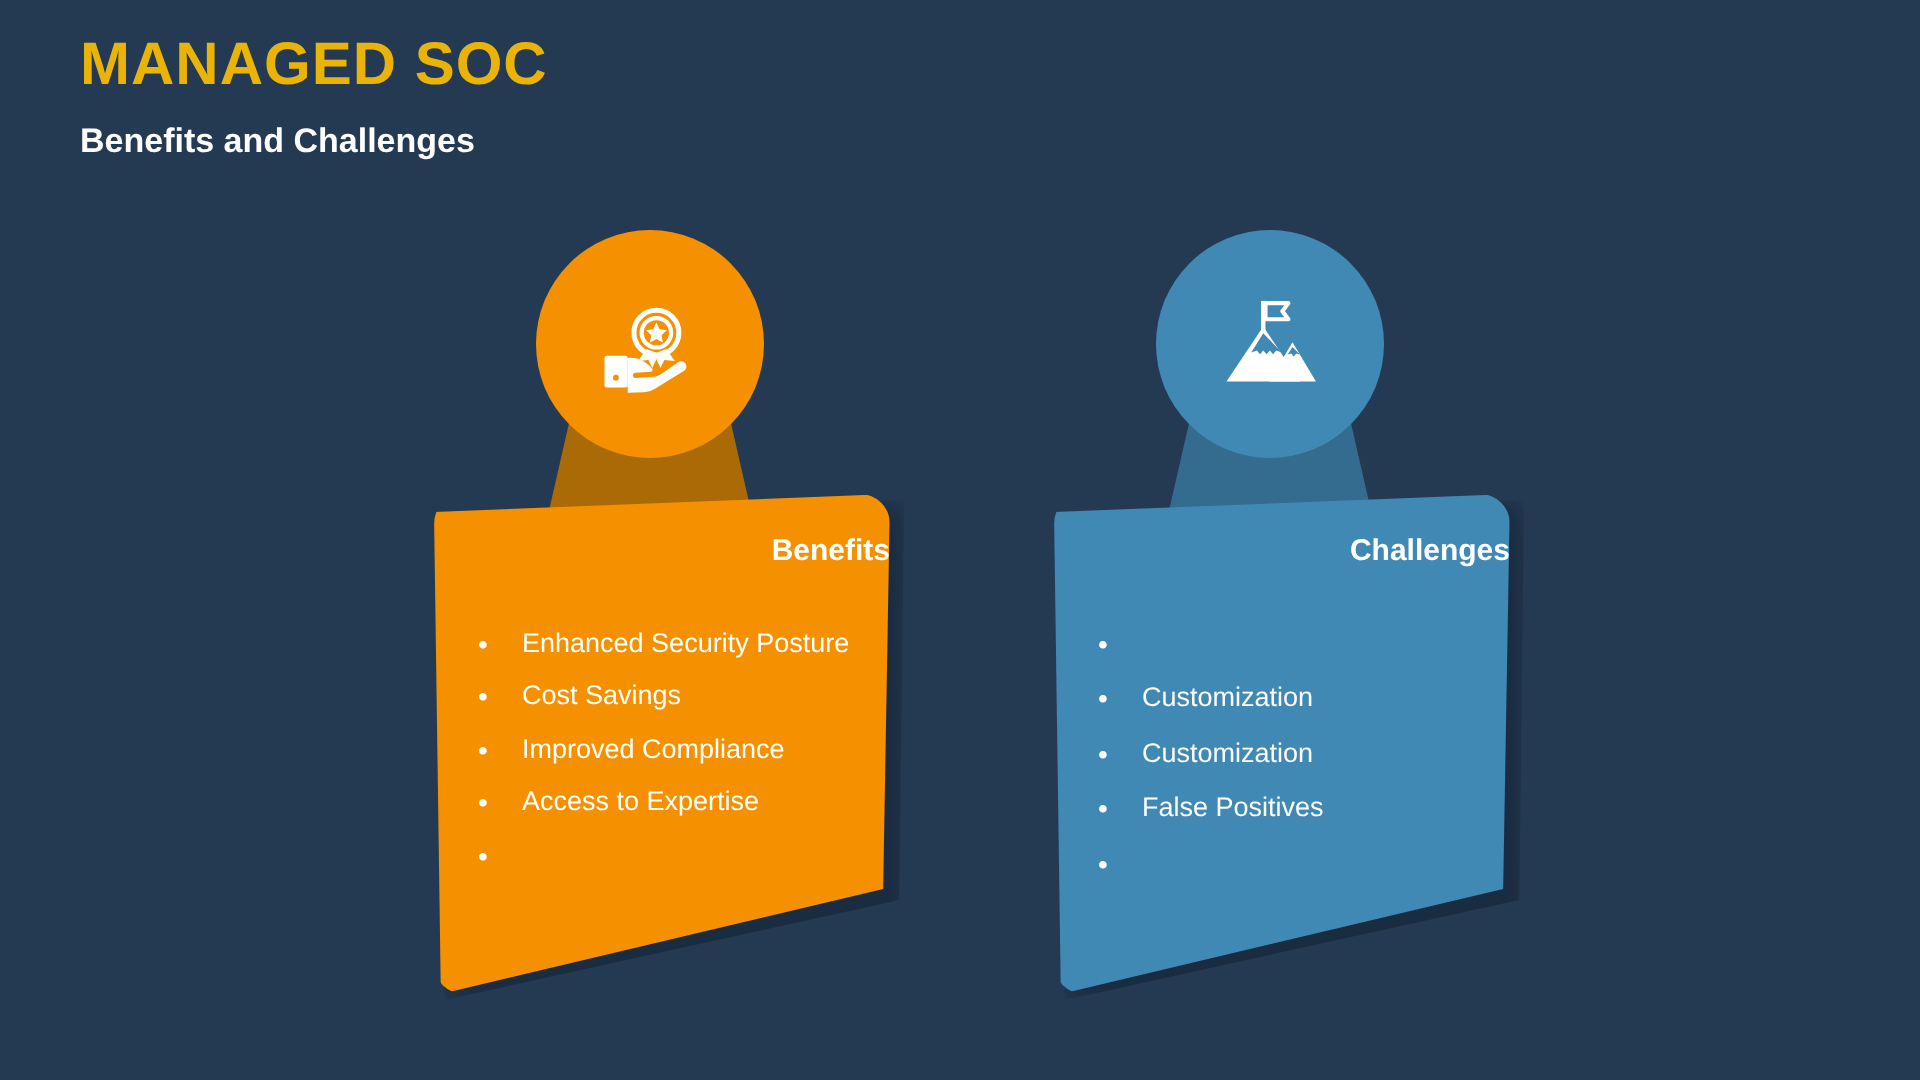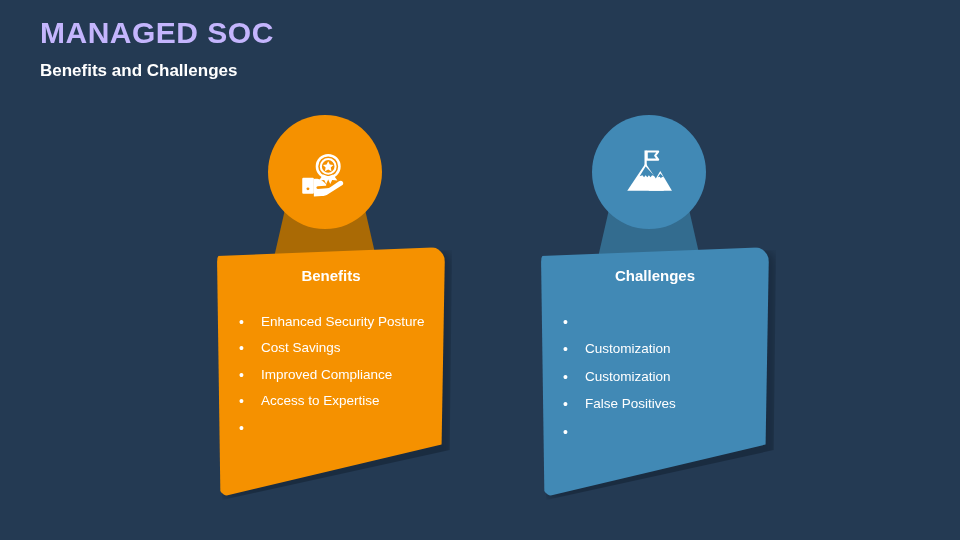--- a/index.html
+++ b/index.html
@@ -11,32 +11,32 @@
   }
   #slide {
     position:relative;
     width:960px; height:540px;
     background:#243a53;
   }
 
   
   #header { position:absolute; left:40px; top:16px; }
   #slide-title {
-    font-size:30px; font-weight:bold; color:#c4b5fd;
+    font-size:30px; font-weight:bold; color:#eab308;
     letter-spacing:0.5px; line-height:1.15;
   }
   #slide-subtitle {
     font-size:17px; font-weight:bold; color:#ffffff;
     margin-top:10px; line-height:1.2;
   }
 
   
   .panel { position:absolute; top:0; width:330px; height:540px; }
   #panel-benefits  { left:160px; }
-  #panel-challenges{ left:484px; }
+  #panel-challenges{ left:470px; }
 
   
   .connector {
     position:absolute; left:50%; top:150px;
     width:110px; height:125px;
     transform:translateX(-50%);
     clip-path:polygon(26% 0%, 74% 0%, 100% 100%, 0% 100%);
     z-index:1;
   }
   #connector-benefits   { background:#aa6a05; }
@@ -72,21 +72,21 @@
     border-radius:15px;
     clip-path:polygon(0% 3.6%, 100% 0%, 98.5% 79%, 1.5% 100%);
     z-index:4;
     overflow:hidden;
   }
   #card-benefits   { background:#f59100; }
   #card-challenges { background:#4189b5; }
 
   .card-title {
     position:absolute; left:0; right:0; top:20px;
-    text-align:center;
+    text-align:right;
     font-size:15px; font-weight:bold; color:#ffffff;
   }
 
   .bullet-list {
     position:absolute; left:22px; right:14px; top:66px;
     list-style:none;
   }
   .bullet-item {
     display:flex; align-items:flex-start;
     font-size:13.5px; color:#ffffff; line-height:1.32;

